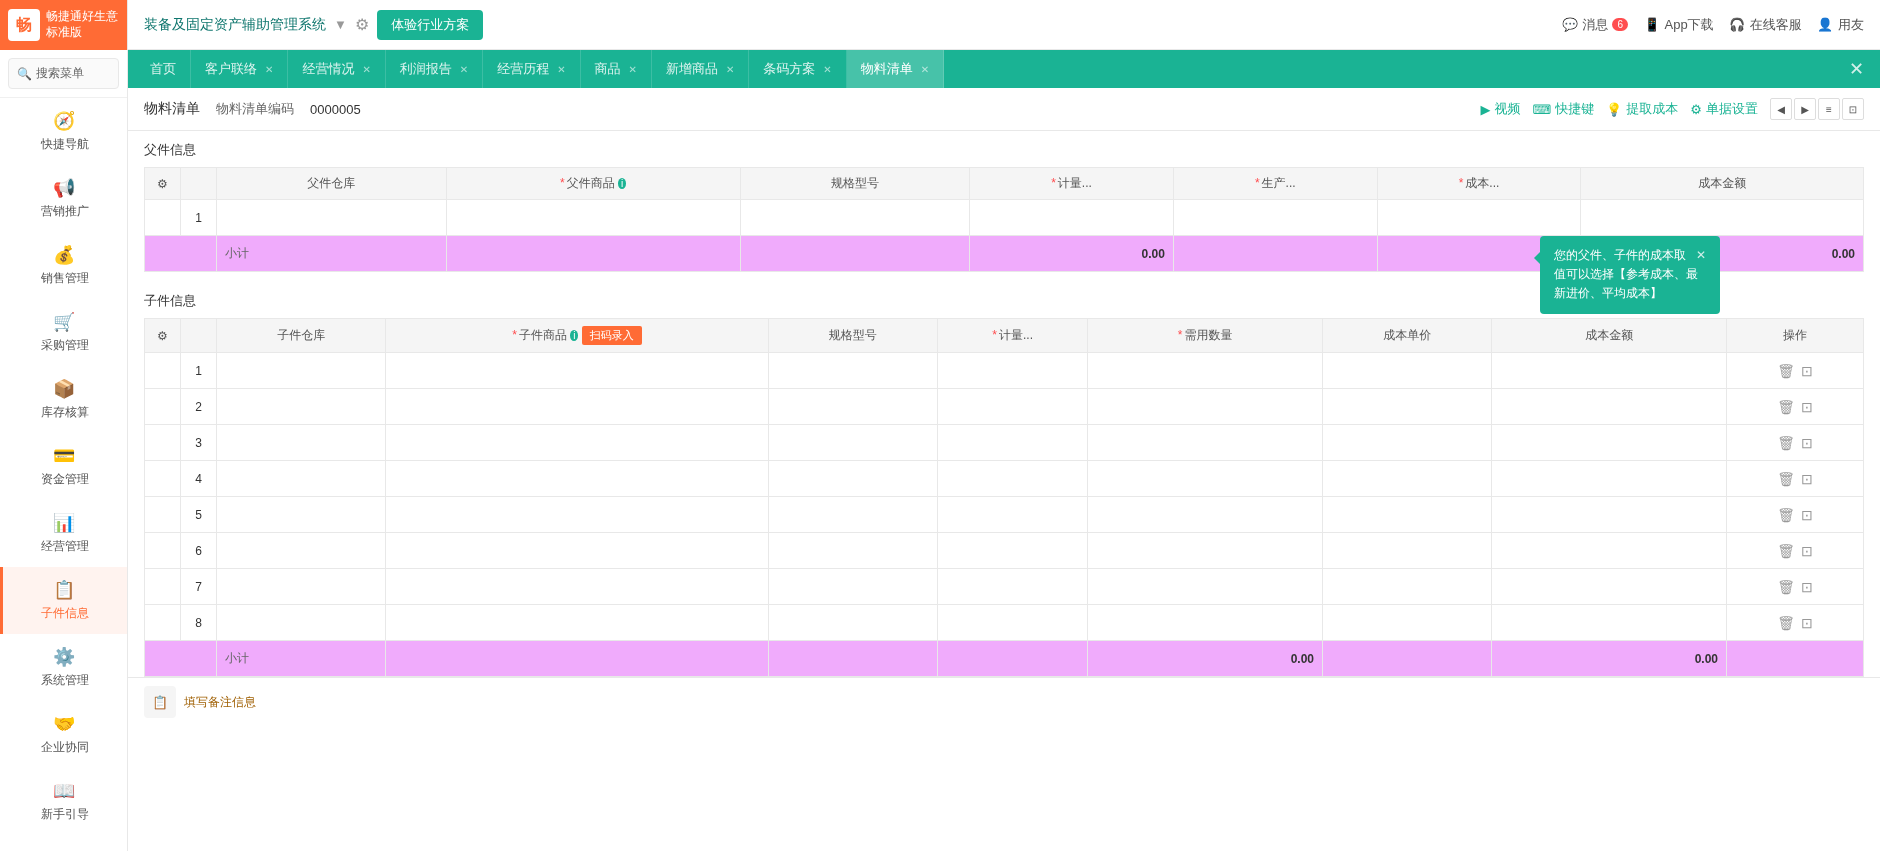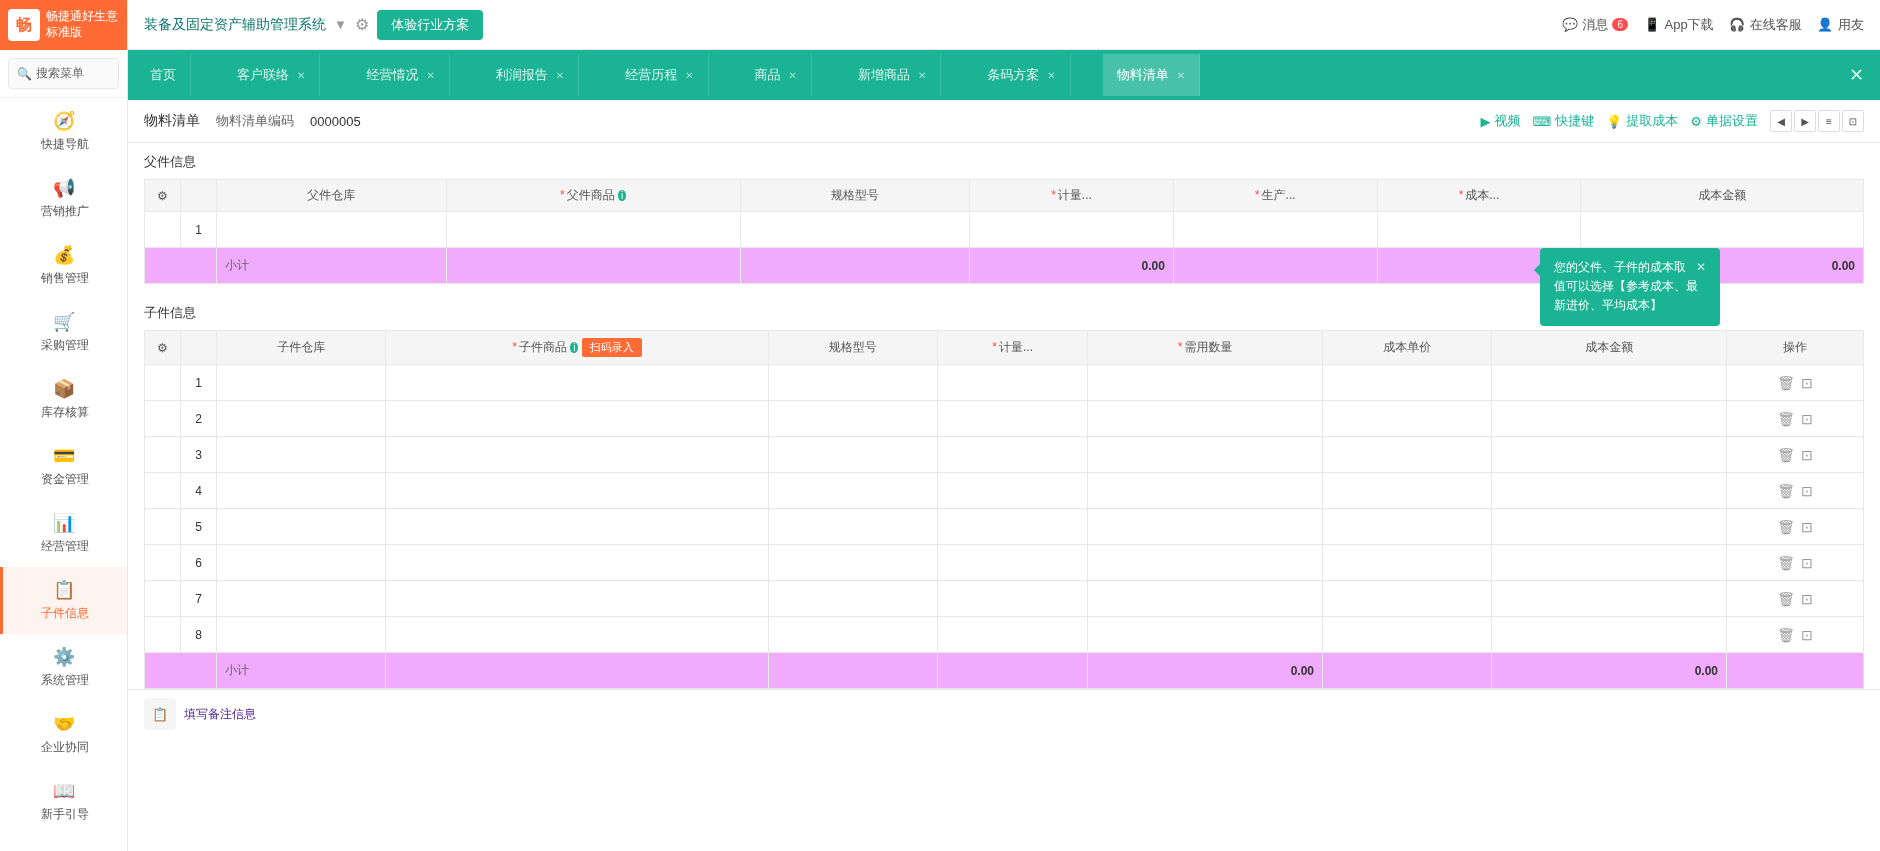--- a/index.html
+++ b/index.html
@@ -110,24 +110,23 @@
       padding: 6px 14px;
       cursor: pointer;
       font-size: 13px;
     }
 
     
     .tab-bar {
       background: #1ab394;
       display: flex;
       align-items: center;
-      height: 50px;
+      height: 38px;
       padding: 0 8px;
       overflow: hidden;
-      gap: 32px;
     }
     .tab-item {
       padding: 0 14px;
       height: 42px;
       display: flex;
       align-items: center;
       color: rgba(255,255,255,0.85);
       cursor: pointer;
       font-size: 13px;
       gap: 4px;
@@ -652,16 +651,16 @@
             <td></td>
             <td style="text-align:right; font-weight:600;">0.00</td>
             <td></td>
           </tr>
         </tbody>
       </table>
     </div>
 
     <div class="bottom-bar">
       <div class="bottom-bar-icon">📋</div>
-      <span style="color:#4c1d95; font-size:12px;">填写备注信息</span>
+      <span style="color:#a16207; font-size:12px;">填写备注信息</span>
     </div>
   </div>
 </div>
 
 </body></html>

